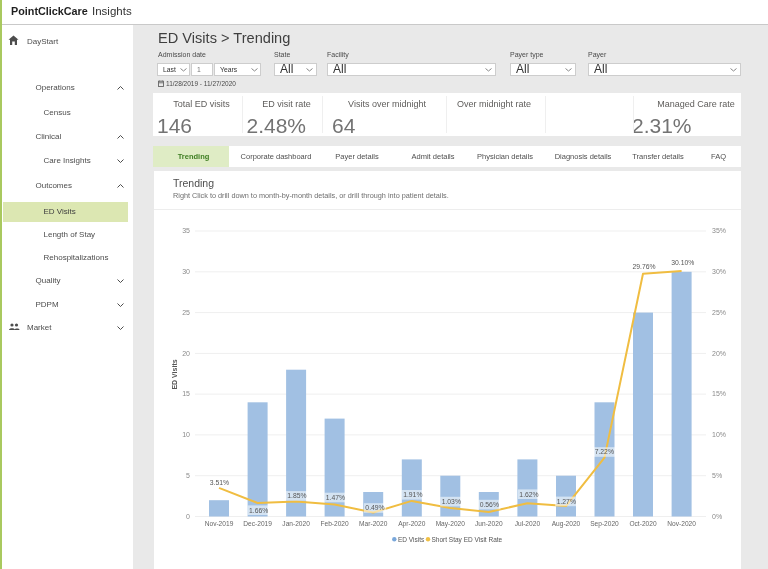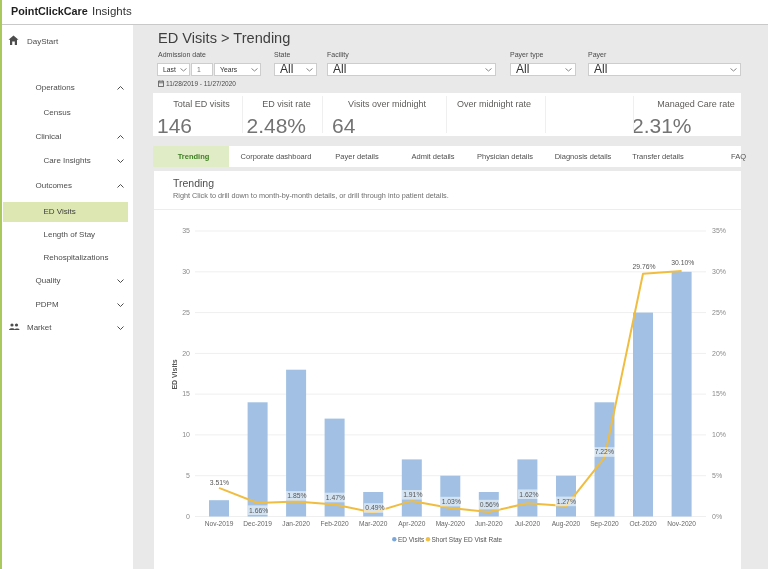--- a/index.html
+++ b/index.html
@@ -232,21 +232,21 @@
     </div>
 
     <div id="tabs">
       <div class="tab" id="tabactive" style="padding-left:5px">Trending</div>
       <div class="tab" style="left:63px; width:120px;">Corporate dashboard</div>
       <div class="tab" style="left:174px; width:60px;">Payer details</div>
       <div class="tab" style="left:250px; width:60px;">Admit details</div>
       <div class="tab" style="left:317px; width:70px;">Physician details</div>
       <div class="tab" style="left:395px; width:70px;">Diagnosis details</div>
       <div class="tab" style="left:472px; width:66px;">Transfer details</div>
-      <div class="tab" style="left:552px; width:27px;margin-left:20px;">FAQ</div>
+      <div class="tab" style="left:552px; width:27px;">FAQ</div>
     </div>
 
     <div id="card">
       <div id="ctitle">Trending</div>
       <div id="csub">Right Click to drill down to month-by-month details, or drill through into patient details.</div>
       <div id="cdiv"></div>
     </div>
   </div>
 
   <svg id="chart" style="position:absolute; left:0; top:0;" width="768" height="569" viewBox="0 0 768 569">

